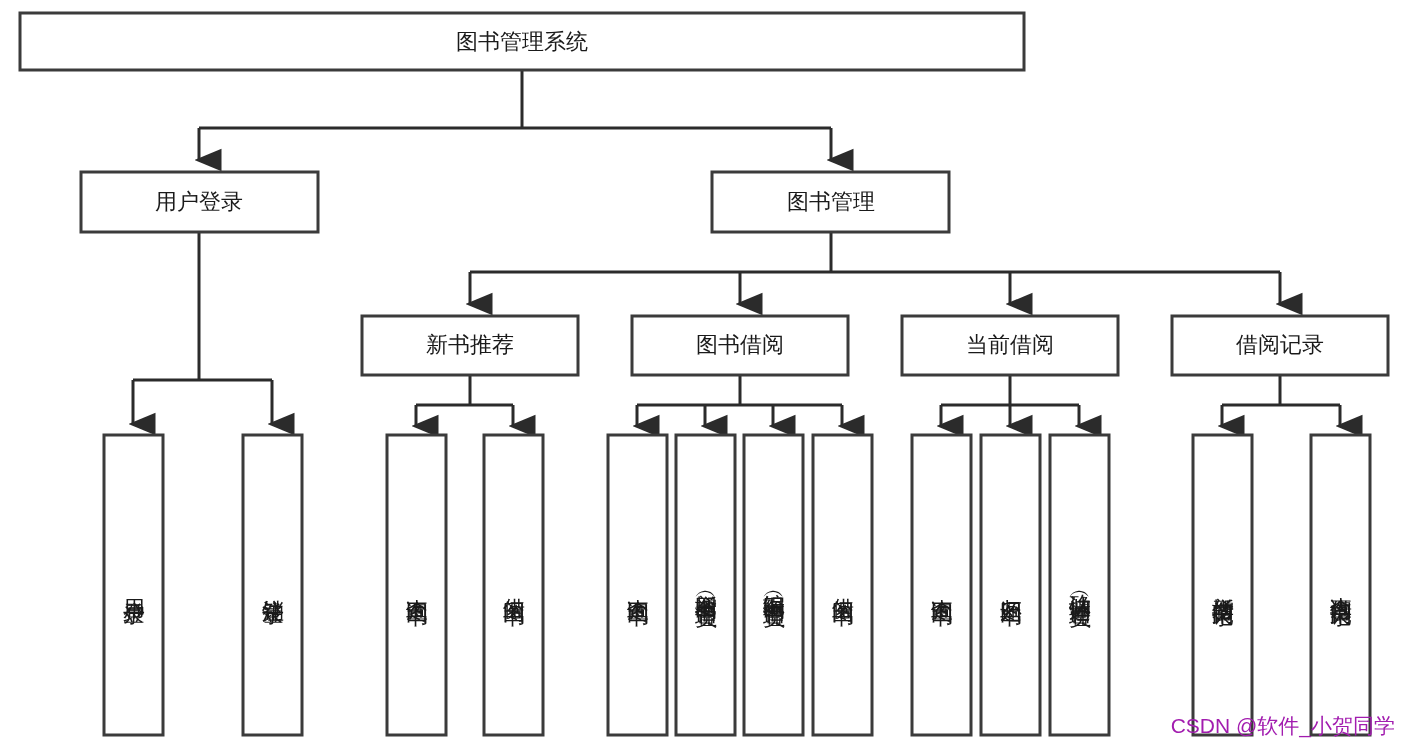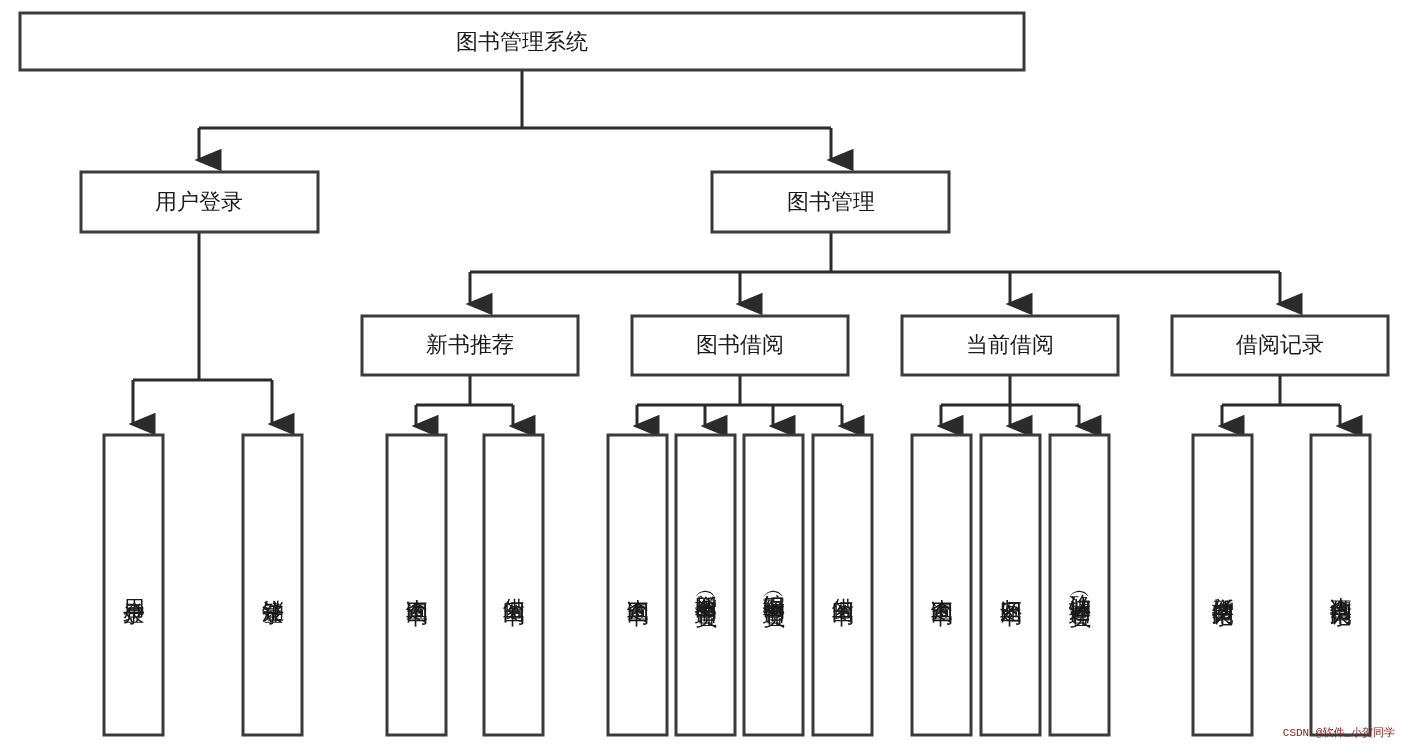--- a/index.html
+++ b/index.html
@@ -46,23 +46,23 @@
     stroke-width: 3;
     fill: none;
   }
   .arrow-head {
     fill: #2b2b2b;
   }
   .watermark {
     position: absolute;
     right: 10px;
     bottom: 7px;
-    font-family: Liberation Mono, monospace;
-    font-size: 11px;
-    color: #7f1d1d;
+    font-family: Liberation Sans, sans-serif;
+    font-size: 21px;
+    color: #a21caf;
     white-space: nowrap;
     pointer-events: none;
   }
 </style>
 </head>
 <body>
 
 <svg id="diagram" viewBox="0 0 1405 747" xmlns="http://www.w3.org/2000/svg">
   <defs>
     <marker id="arrow" viewBox="0 0 12 12" refX="6" refY="10" markerWidth="9" markerHeight="9" orient="auto-start-reverse">

